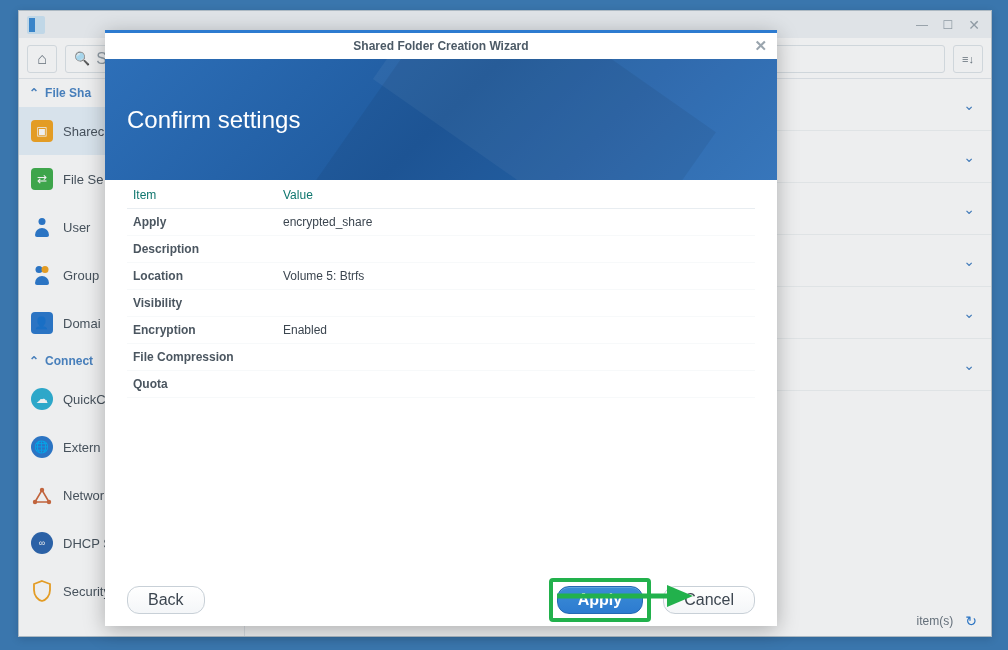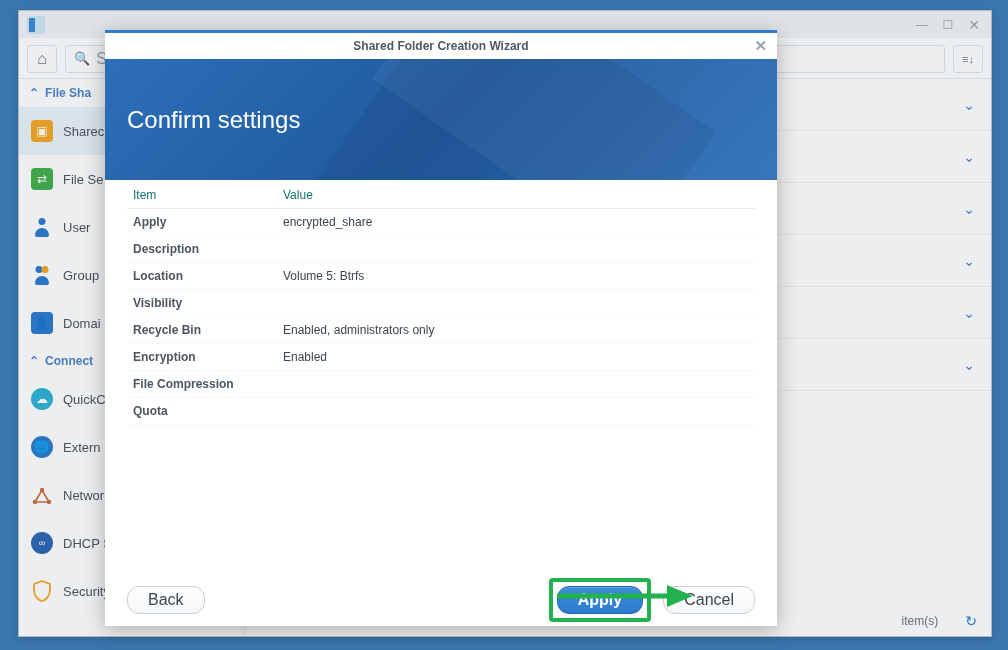--- a/index.html
+++ b/index.html
@@ -35,21 +35,21 @@
 .ic-globe { background: #2d7bd0; border-radius: 50%; }
 .ic-net { background: transparent; color: #d06a3e; }
 .ic-dhcp { background: #2d67b0; border-radius: 50%; font-size: 9px; }
 .ic-shield { background: transparent; color: #f5a623; }
 .user-fig { position: relative; width: 20px; height: 20px; }
 .user-fig .head { position:absolute; left:50%; top:1px; transform:translateX(-50%); width:7px; height:7px; background:#2d7bd0; border-radius:50%; }
 .user-fig .body-s { position:absolute; left:50%; bottom:0; transform:translateX(-50%); width:14px; height:9px; background:#2d7bd0; border-radius:7px 7px 2px 2px; }
 .content { flex: 1; position: relative; }
 .content-row { height: 52px; border-bottom: 1px solid #f0f3f5; display: flex; align-items: center; justify-content: flex-end; padding-right: 16px; }
 .chev { color: #4c87c7; font-size: 14px; }
-.status-bar { position: absolute; bottom: 0; right: 0; height: 30px; display: flex; align-items: center; gap: 27px; padding: 0 14px; color: #6b7680; font-size: 12px; }
+.status-bar { position: absolute; bottom: 0; right: 0; height: 30px; display: flex; align-items: center; gap: 12px; padding: 0 14px; color: #6b7680; font-size: 12px; }
 .refresh-btn { color: #2d7bd0; font-size: 14px; }
 
 
 .overlay { position: absolute; inset: 0; background: rgba(30,40,55,0.08); }
 .wizard { position: absolute; left: 105px; top: 30px; width: 672px; height: 596px; background: #fff; box-shadow: 0 4px 20px rgba(0,0,0,0.28); border-top: 3px solid #2d7bd0; }
 .wizard-title { height: 26px; display: flex; align-items: center; justify-content: center; color: #4c5a66; font-size: 12px; font-weight: 600; position: relative; }
 .wizard-close { position: absolute; right: 10px; top: 4px; color: #9aa5ae; font-size: 15px; cursor: pointer; }
 .wizard-hero { height: 121px; background: linear-gradient(135deg, #2d6fb8 0%, #1f5a9e 50%, #2d6fb8 100%); position: relative; overflow: hidden; display: flex; align-items: center; padding-left: 22px; }
 .wizard-hero::before, .wizard-hero::after { content: ""; position: absolute; background: rgba(255,255,255,0.04); transform: rotate(35deg); }
 .wizard-hero::before { width: 400px; height: 280px; right: -40px; top: -120px; background: rgba(255,255,255,0.05); }
@@ -229,24 +229,20 @@
           </tr>
       <tr>
             <td class="cell label">Location</td>
             <td class="cell">Volume 5: Btrfs</td>
           </tr>
       <tr>
             <td class="cell label">Visibility</td>
             <td class="cell"></td>
           </tr>
       <tr>
-            <td class="cell label">Recycle Bin</td>
-            <td class="cell">Enabled, administrators only</td>
-          </tr>
-      <tr>
             <td class="cell label">Encryption</td>
             <td class="cell">Enabled</td>
           </tr>
       <tr>
             <td class="cell label">File Compression</td>
             <td class="cell"></td>
           </tr>
       <tr>
             <td class="cell label">Quota</td>
             <td class="cell"></td>

